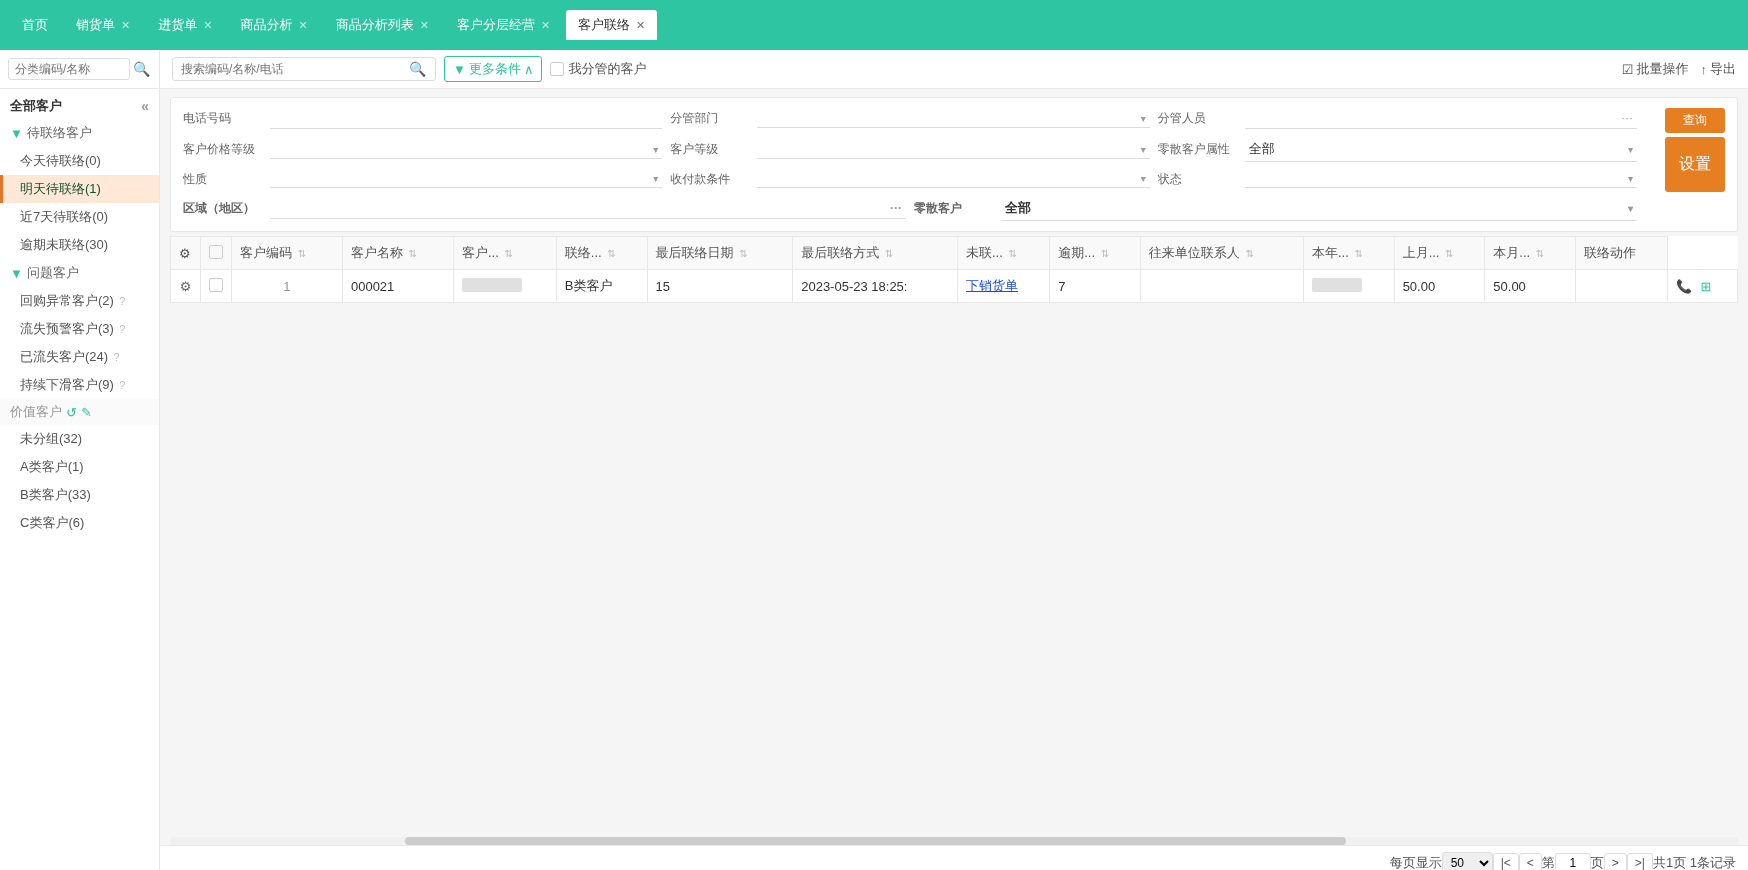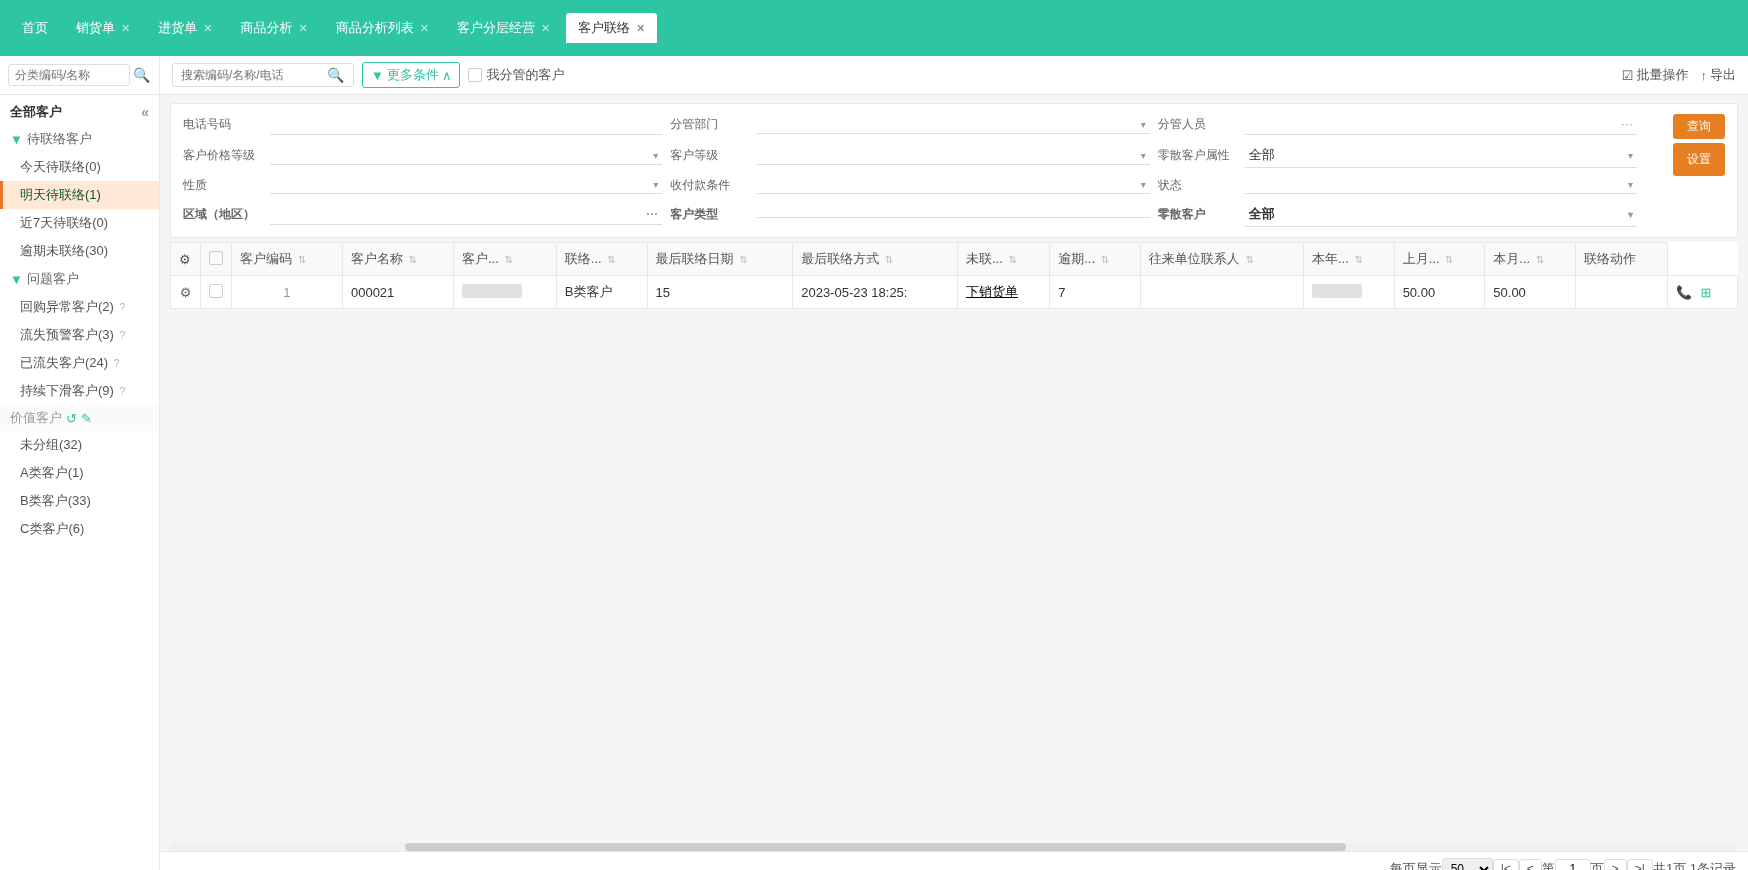--- a/index.html
+++ b/index.html
@@ -1,21 +1,21 @@
 <!DOCTYPE html>
 <html><head>
   <meta charset="utf-8">
   <style>
     * { box-sizing: border-box; margin: 0; padding: 0; font-family: 'Microsoft YaHei', Arial, sans-serif; font-size: 13px; }
     body { background: #f5f5f5; overflow: hidden; }
 
     
     .top-nav {
       background: #2dc5a2;
-      height: 56px;
+      height: 50px;
       display: flex;
       align-items: center;
       padding: 0 10px;
       gap: 4px;
     }
     .nav-item {
       color: #fff;
       padding: 6px 12px;
       cursor: pointer;
       border-radius: 3px 3px 0 0;
@@ -114,21 +114,21 @@
       align-items: center;
       gap: 8px;
       border-bottom: 1px solid #e8e8e8;
     }
     .toolbar-search {
       display: flex;
       align-items: center;
       border: 1px solid #ddd;
       border-radius: 3px;
       padding: 3px 8px;
-      width: 182px;
+      width: 264px;
       background: #fff;
     }
     .toolbar-search input {
       border: none;
       outline: none;
       font-size: 12px;
       width: 100%;
       color: #999;
     }
     .toolbar-search .icon { color: #2dc5a2; font-size: 14px; cursor: pointer; }
@@ -231,23 +231,23 @@
       border-radius: 3px;
       padding: 4px 14px;
       cursor: pointer;
       font-size: 12px;
     }
     .btn-settings {
       background: #e67e22;
       color: #fff;
       border: none;
       border-radius: 3px;
-      padding: 8px 14px;
-      cursor: pointer;
-      font-size: 12px;
+      padding: 17px 14px;
+      cursor: pointer;
+      font-size: 16px;
       text-align: center;
     }
     .dots { color: #999; font-size: 12px; cursor: pointer; }
 
     
     .table-area {
       flex: 1;
       overflow: auto;
       padding: 0 10px 4px;
     }
@@ -267,21 +267,21 @@
       white-space: nowrap;
       position: relative;
     }
     .data-table th .sort-icon { color: #bbb; font-size: 10px; margin-left: 2px; }
     .data-table td {
       border: 1px solid #e8e8e8;
       padding: 7px 8px;
       color: #333;
       white-space: nowrap;
     }
-    .link-text { color: #000000; cursor: pointer; text-decoration: underline; }
+    .link-text { color: #1d4ed8; cursor: pointer; text-decoration: underline; }
     .col-gear { width: 30px; text-align: center; }
     .col-cb { width: 30px; text-align: center; }
 
     
     .footer {
       background: #fff;
       border-top: 1px solid #e8e8e8;
       padding: 6px 12px;
       display: flex;
       align-items: center;
@@ -549,27 +549,20 @@
         </div>
         <div style="width:80px;"></div>
       </div>
 
       <div class="filter-row" style="margin-bottom:0;">
         <div class="filter-cell">
           <span class="filter-label">区域（地区）</span>
           <div class="filter-select" style="flex:2;">
             <span></span>
               <span class="dots">···</span>
-          </div>
-        </div>
-        <div class="filter-cell">
-          <span class="filter-label">客户类型</span>
-          <div class="filter-select" style="flex:2;">
-            <span></span>
-              <span></span>
           </div>
         </div>
         <div class="filter-cell">
           <span class="filter-label">零散客户</span>
           <div class="filter-select" style="flex:2;">
             <span>全部</span>
             <span class="chevron">▾</span>
           </div>
         </div>
         <div style="width:80px;"></div>

